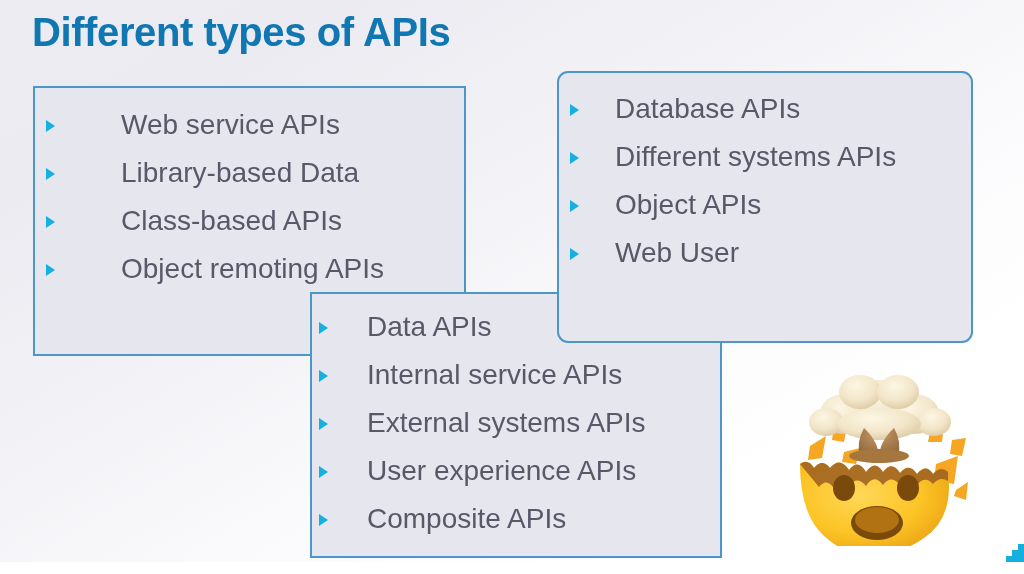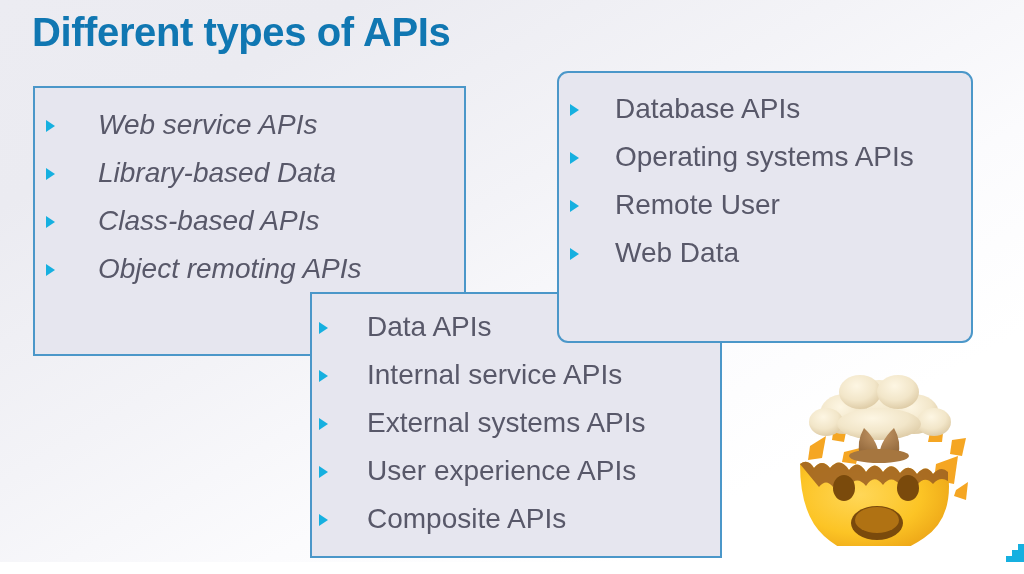--- a/index.html
+++ b/index.html
@@ -73,21 +73,21 @@
 
   
   #box-web {
     left: 33px;
     top: 86px;
     width: 433px;
     height: 270px;
     z-index: 1;
   }
   #box-web .api-list { padding: 13px 0 0 11px; }
-  #box-web .api-label { margin-left: 43px; font-style: italic; }
+  #box-web .api-label { margin-left: 66px; }
 
   
   #box-database {
     left: 557px;
     top: 71px;
     width: 416px;
     height: 272px;
     z-index: 3;
     border-radius: 11px;
   }
@@ -187,29 +187,29 @@
   </div>
 
   <div class="api-box" id="box-database">
     <ul class="api-list">
       <li class="api-item">
         <span class="bullet"></span>
         <span class="api-label">Database APIs</span>
       </li>
       <li class="api-item wrap">
         <span class="bullet"></span>
-        <span class="api-label">Operating systems APIs</span>
-      </li>
-      <li class="api-item">
-        <span class="bullet"></span>
-        <span class="api-label">Remote User</span>
-      </li>
-      <li class="api-item">
-        <span class="bullet"></span>
-        <span class="api-label">Web Data</span>
+        <span class="api-label">Different systems APIs</span>
+      </li>
+      <li class="api-item">
+        <span class="bullet"></span>
+        <span class="api-label">Object APIs</span>
+      </li>
+      <li class="api-item">
+        <span class="bullet"></span>
+        <span class="api-label">Web User</span>
       </li>
     </ul>
   </div>
 
   <div id="exploding-head">
     <svg width="186" height="186" viewBox="0 0 186 186" xmlns="http://www.w3.org/2000/svg">
       <defs>
         <radialGradient id="faceGrad" cx="40%" cy="35%" r="75%">
           <stop offset="0%" stop-color="#ffd758"></stop>
           <stop offset="55%" stop-color="#fcc425"></stop>

